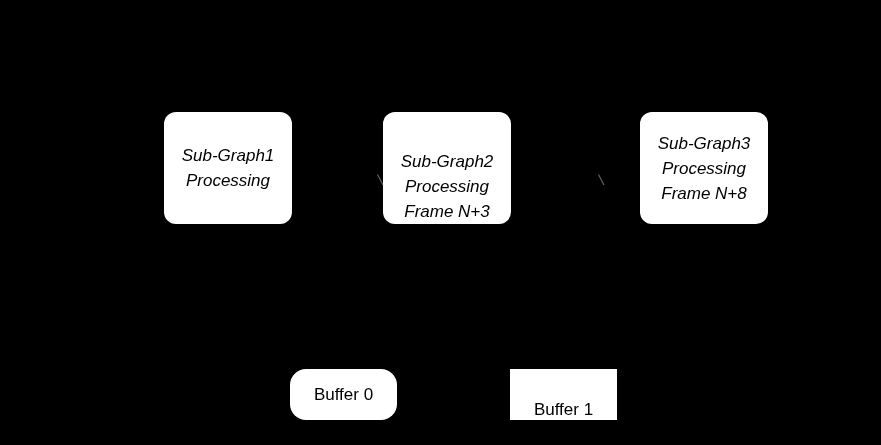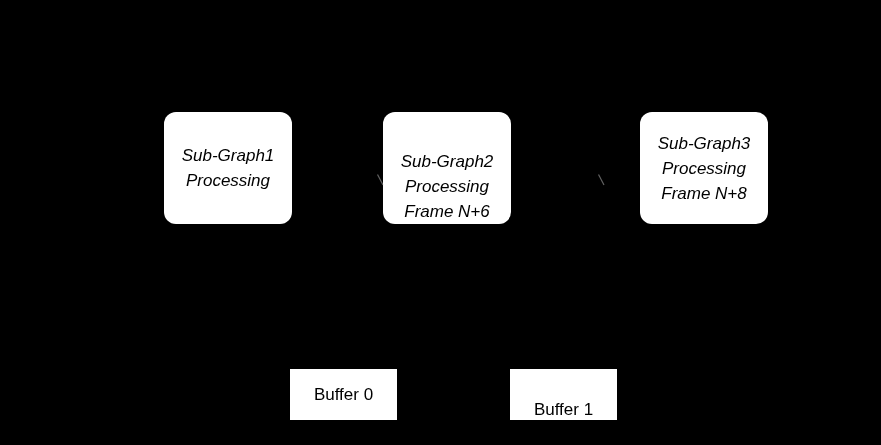--- a/index.html
+++ b/index.html
@@ -69,42 +69,42 @@
 <div id="canvas">
 
   <div class="node subgraph-node" style="left:164px;">
     <div class="line">Sub-Graph1</div>
     <div class="line">Processing</div>
   </div>
 
   <div class="node subgraph-node" style="left:383px;justify-content:flex-end;">
     <div class="line">Sub-Graph2</div>
     <div class="line">Processing</div>
-    <div class="line">Frame N+6</div>
+    <div class="line">Frame N+3</div>
   </div>
 
   <div class="node subgraph-node" style="left:640px;">
     <div class="line">Sub-Graph3</div>
     <div class="line">Processing</div>
     <div class="line">Frame N+8</div>
   </div>
 
   <div class="arrow-stub" style="left:377px;">
     <svg width="7" height="12" viewBox="0 0 7 12">
       <path d="M0.5 0.5 L6 11" stroke="#b4b4b4" stroke-width="1.2" fill="none"></path>
     </svg>
   </div>
 
   <div class="arrow-stub" style="left:598px;">
     <svg width="7" height="12" viewBox="0 0 7 12">
       <path d="M0.5 0.5 L6 11" stroke="#b4b4b4" stroke-width="1.2" fill="none"></path>
     </svg>
   </div>
 
-  <div class="node buffer-node" style="left:290px;">
+  <div class="node buffer-node" style="left:290px;border-radius:16px;">
     <div class="line">Buffer 0</div>
   </div>
 
   <div class="node buffer-node" style="left:510px;justify-content:flex-end;">
     <div class="line">Buffer 1</div>
   </div>
 
 </div>
 
 </body></html>

